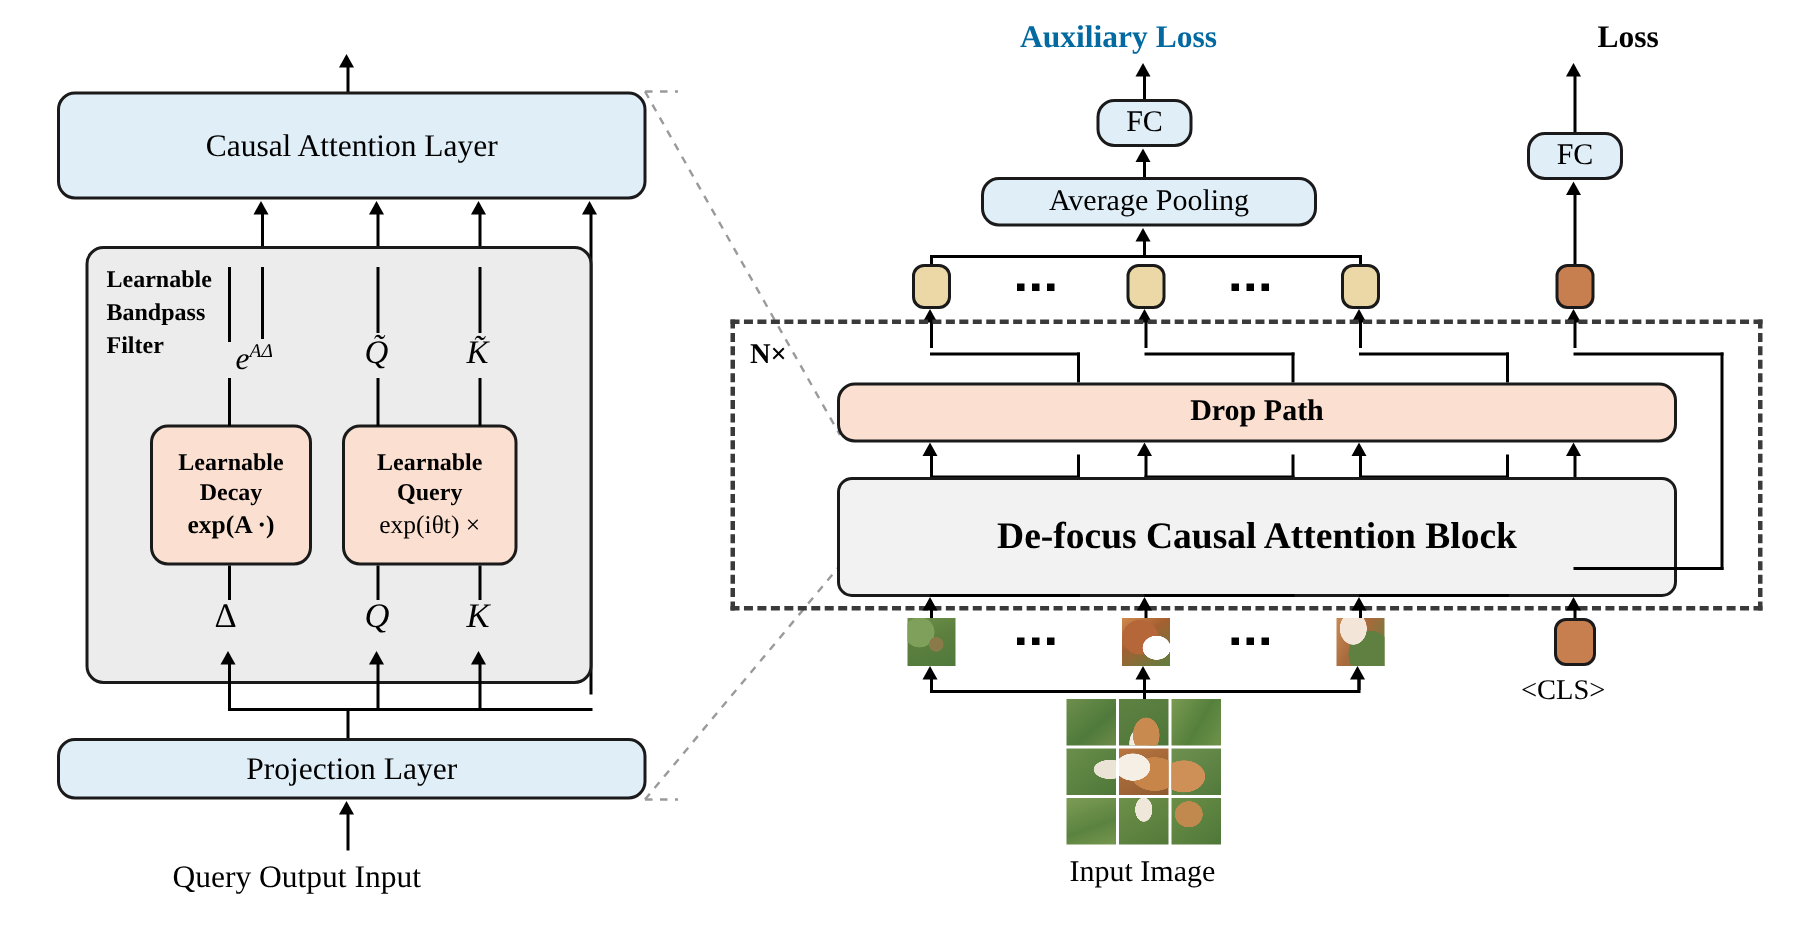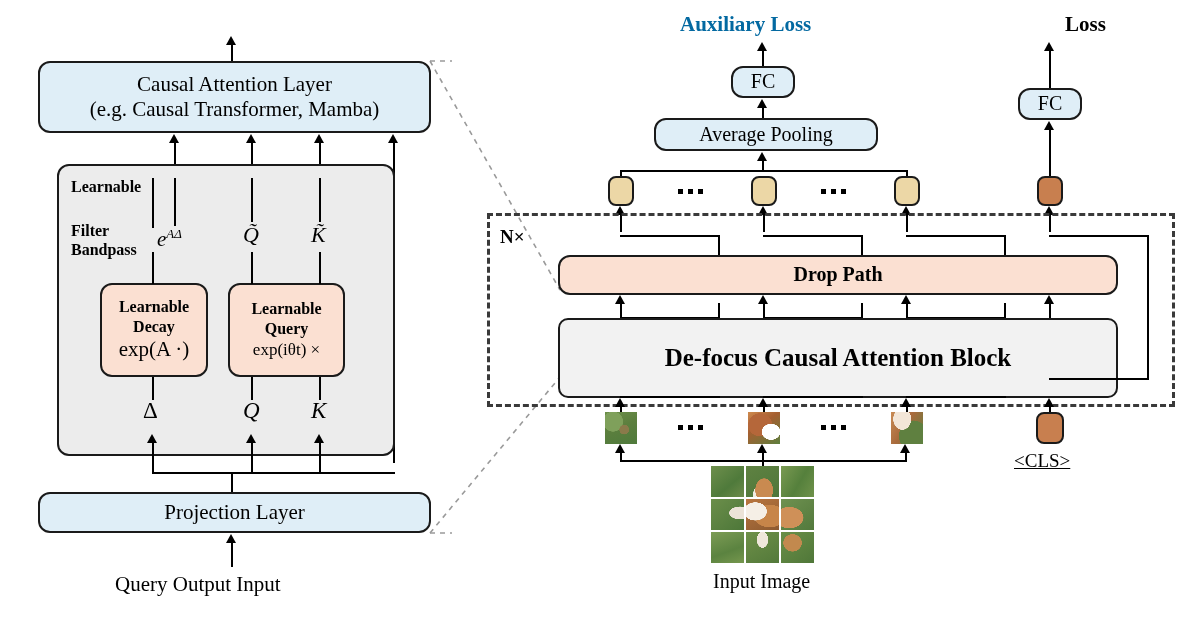--- a/index.html
+++ b/index.html
@@ -120,51 +120,50 @@
     <line x1="430" y1="61" x2="452" y2="61" stroke="#9a9a9a" stroke-width="1.6" stroke-dasharray="5,5"></line>
     <line x1="430" y1="533" x2="452" y2="533" stroke="#9a9a9a" stroke-width="1.6" stroke-dasharray="5,5"></line>
   </svg>
 
 
   <div class="vline" style="left:231px; top:44px; height:18px;"></div>
   <div class="arrowhead" style="left:226px; top:36px;"></div>
 
   <div class="box box-blue serif" style="left:38px; top:61px; width:393px; height:72px; font-size:21px; flex-direction:column;">
     <span>Causal Attention Layer</span>
-    <span>(e.g. Causal Transformer, Mamba)</span>
   </div>
 
   <div class="vline" style="left:174px; top:142px; height:85px;"></div>
   <div class="arrowhead" style="left:169px; top:134px;"></div>
 
   <div class="vline" style="left:251px; top:142px; height:85px;"></div>
   <div class="arrowhead" style="left:246px; top:134px;"></div>
 
   <div class="vline" style="left:319px; top:142px; height:85px;"></div>
   <div class="arrowhead" style="left:314px; top:134px;"></div>
 
   <div class="vline" style="left:393px; top:142px; height:321px;"></div>
   <div class="arrowhead" style="left:388px; top:134px;"></div>
 
   <div class="box box-gray" style="left:57px; top:164px; width:338px; height:292px;"></div>
 
   <div class="label serif bold" style="left:71px; top:178px; font-size:16px;">Learnable</div>
-  <div class="label serif bold" style="left:71px; top:200px; font-size:16px;margin-top:41px;">Bandpass</div>
+  <div class="label serif bold" style="left:71px; top:200px; font-size:16px;">Bandpass</div>
   <div class="label serif bold" style="left:71px; top:222px; font-size:16px;">Filter</div>
 
   <div class="label serif" style="left:157px; top:226px; font-size:21px; font-style:italic;">
     <span>e</span><sup style="font-size:13px;">AΔ</sup>
   </div>
   <div class="label serif" style="left:243px; top:222px; font-size:22px; font-style:italic;">Q̃</div>
   <div class="label serif" style="left:311px; top:222px; font-size:22px; font-style:italic;">K̃</div>
 
   <div class="box box-pink serif" style="left:100px; top:283px; width:108px; height:94px; font-size:16px; flex-direction:column; gap:1px;">
     <span class="bold">Learnable</span>
     <span class="bold">Decay</span>
-    <span style="font-size:21px;">exp(A ·)</span>
+    <span style="font-size:17px;font-weight:bold;">exp(A ·)</span>
   </div>
 
   <div class="box box-pink serif" style="left:228px; top:283px; width:117px; height:94px; font-size:16px; flex-direction:column; gap:1px;">
     <span class="bold">Learnable</span>
     <span class="bold">Query</span>
     <span style="font-size:17px;">exp(iθt) ×</span>
   </div>
 
   <div class="vline" style="left:152px; top:252px; height:32px;"></div>
   <div class="vline" style="left:251px; top:252px; height:32px;"></div>
@@ -325,21 +324,21 @@
                 radial-gradient(ellipse at 72% 62%, #ffffff 0 28%, rgba(0,0,0,0) 29%),
                 radial-gradient(ellipse at 38% 40%, #b5673a 0 42%, rgba(0,0,0,0) 43%),
                 linear-gradient(145deg,#cf8a4e 0%, #a55f31 40%, #5d7f3e 100%);"></div>
   <div class="patch" style="left:891px; top:412px; width:32px; height:32px;
               background:
                 radial-gradient(ellipse at 35% 22%, #f3e6d8 0 30%, rgba(0,0,0,0) 31%),
                 radial-gradient(ellipse at 70% 75%, #5f8040 0 45%, rgba(0,0,0,0) 46%),
                 linear-gradient(120deg,#c98b55 0%, #a86a3c 45%, #5e8040 100%);"></div>
 
   <div class="token" style="left:1036px; top:412px; width:28px; height:32px; background:#c87f4f;"></div>
-  <div class="label serif" style="left:1014px; top:450px; font-size:19px;text-decoration:underline;">&lt;CLS&gt;</div>
+  <div class="label serif" style="left:1014px; top:450px; font-size:19px;">&lt;CLS&gt;</div>
 
   <div class="dots" style="left:678px; top:425px;">
       <i></i>
       <i></i>
       <i></i>
     </div>
   <div class="dots" style="left:821px; top:425px;">
       <i></i>
       <i></i>
       <i></i>

